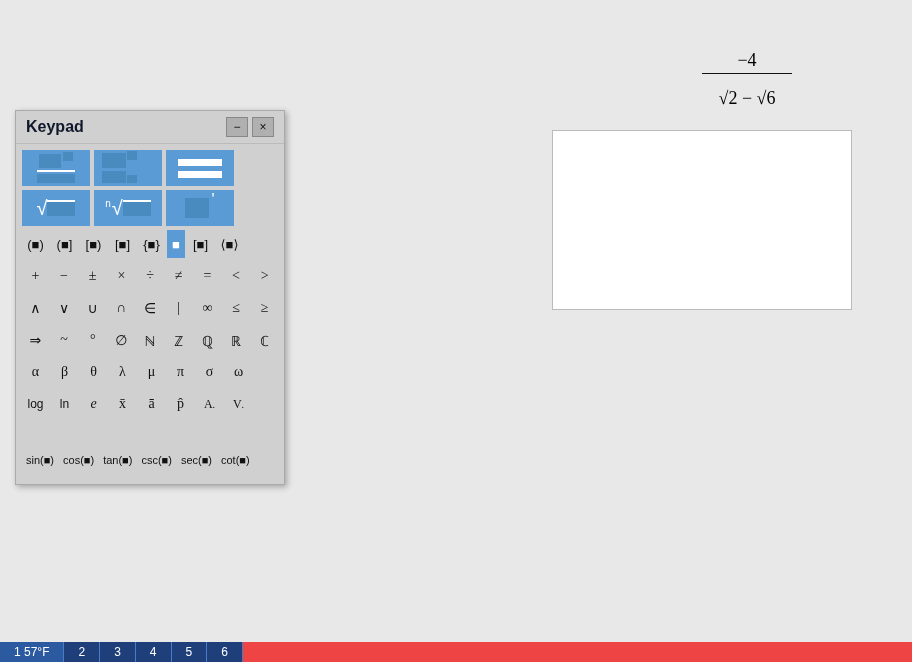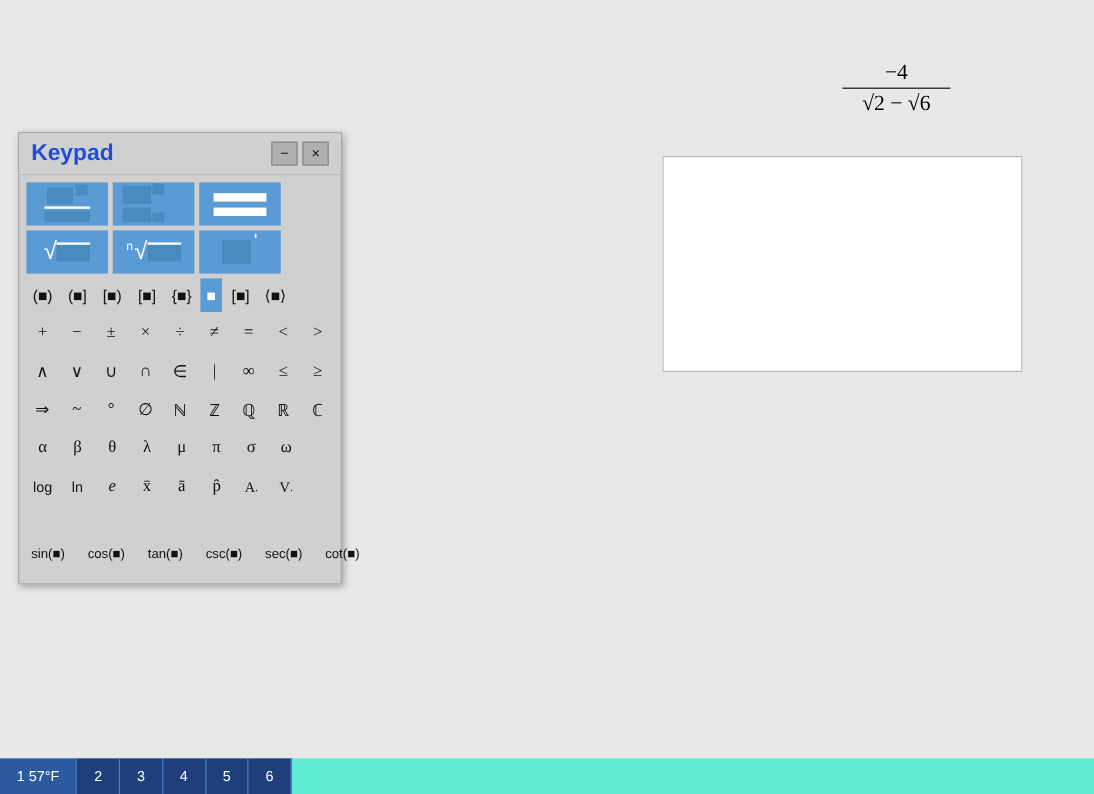--- a/index.html
+++ b/index.html
@@ -46,21 +46,21 @@
     .fraction-display .fraction-line {
       border-top: 1.5px solid #111;
       width: 90px;
       margin: 0 auto;
     }
 
     .fraction-display .denominator {
       font-size: 18px;
       display: block;
       text-align: center;
-      margin-top: 2px;
+      margin-top: 14px;
     }
 
     .answer-box {
       position: absolute;
       top: 130px;
       right: 60px;
       width: 300px;
       height: 180px;
       border: 1.5px solid #bbb;
       background: #fff;
@@ -81,23 +81,23 @@
       background: #d0d0d0;
       padding: 6px 10px;
       display: flex;
       align-items: center;
       justify-content: space-between;
       border-bottom: 1px solid #bbb;
     }
 
     .keypad-title {
       font-family: Arial, sans-serif;
-      font-size: 19px;
+      font-size: 16px;
       font-weight: bold;
-      color: #1d4ed8;
+      color: #0f172a;
     }
 
     .keypad-header-buttons {
       display: flex;
       gap: 4px;
     }
 
     .keypad-header-btn {
       width: 22px;
       height: 20px;
@@ -235,22 +235,22 @@
       justify-content: center;
       font-family: Arial, sans-serif;
       padding: 0 4px;
     }
 
     .bottom-bar {
       position: absolute;
       bottom: 0;
       left: 0;
       right: 0;
-      height: 30px;
-      background: #5eead4;
+      height: 20px;
+      background: #ef4444;
       display: flex;
       align-items: center;
     }
 
     .bottom-tab {
       height: 100%;
       padding: 0 14px;
       background: #1e3f7a;
       color: white;
       font-size: 12px;
@@ -413,21 +413,21 @@
         <button class="kbtn-op" style="font-family:Arial; font-size:12px;">log</button>
         <button class="kbtn-op" style="font-family:Arial; font-size:12px;">ln</button>
         <button class="kbtn-op" style="font-style:italic;">e</button>
         <button class="kbtn-op">x̄</button>
         <button class="kbtn-op">ā</button>
         <button class="kbtn-op">p̂</button>
         <button class="kbtn-op" style="font-size:12px;">A<sub>.</sub></button>
         <button class="kbtn-op" style="font-size:12px;">V<sub>.</sub></button>
       </div>
 
-      <div class="keypad-row" style="gap:11px; flex-wrap:nowrap;margin-top:28px;">
+      <div class="keypad-row" style="gap:1px; flex-wrap:nowrap;margin-top:28px;">
         <button class="kbtn-trig">sin(■)</button>
         <button class="kbtn-trig">cos(■)</button>
         <button class="kbtn-trig">tan(■)</button>
         <button class="kbtn-trig">csc(■)</button>
         <button class="kbtn-trig">sec(■)</button>
         <button class="kbtn-trig">cot(■)</button>
       </div>
 
     </div>
   </div>

